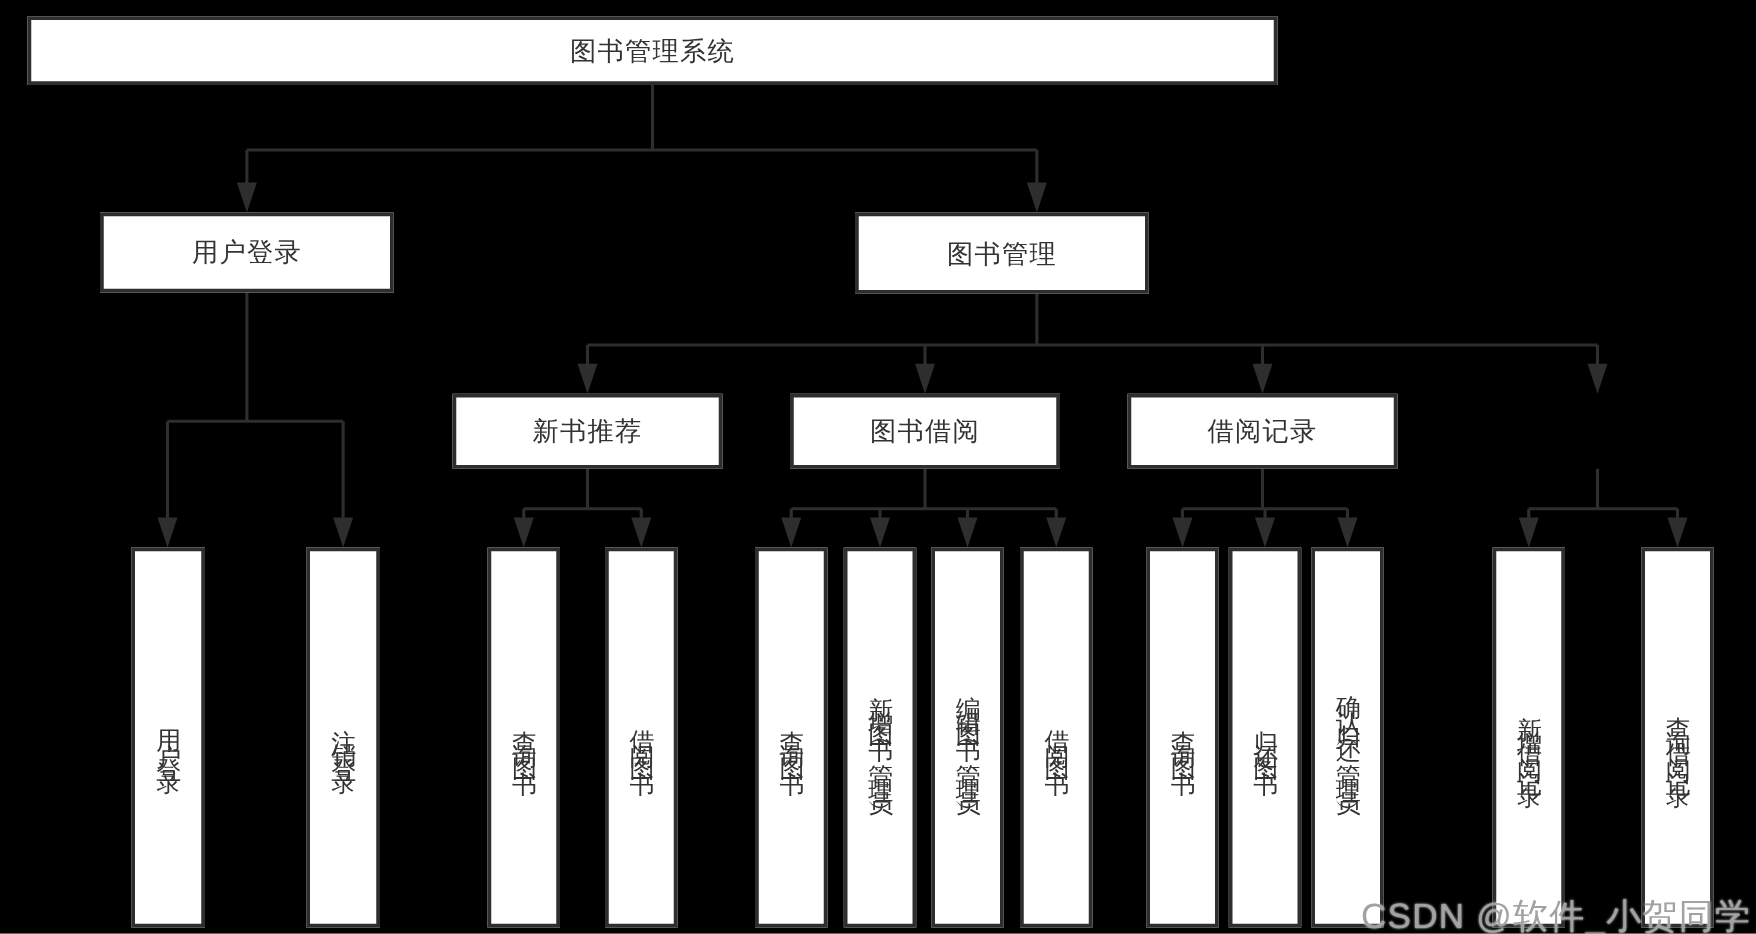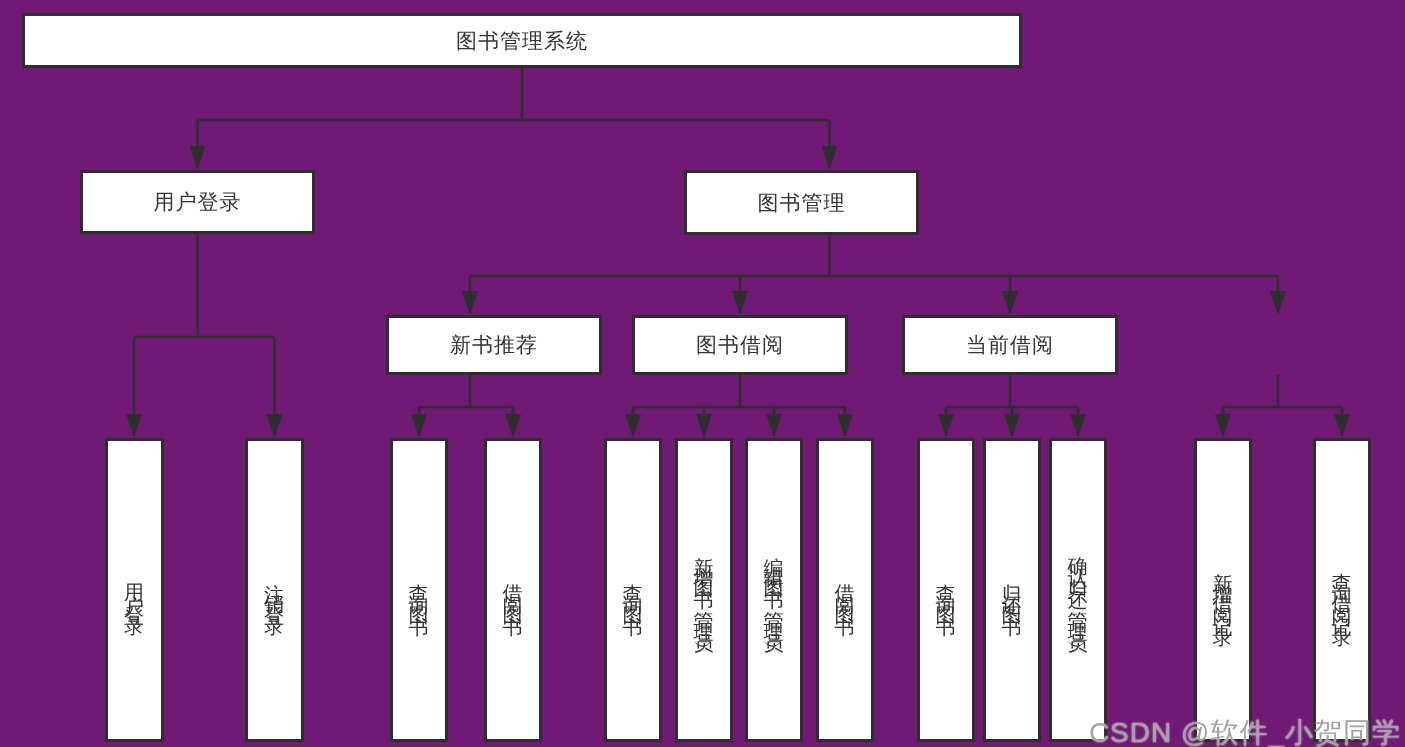--- a/index.html
+++ b/index.html
@@ -5,21 +5,21 @@
   html, body {
     margin: 0;
     padding: 0;
     background: #ffffff;
     font-family: "Liberation Sans", "DejaVu Sans", sans-serif;
   }
   #canvas {
     position: relative;
     width: 1405px;
     height: 747px;
-    background: #701a75;
+    background: #000000;
     overflow: hidden;
   }
   #connectors {
     position: absolute;
     left: 0;
     top: 0;
   }
   .box {
     position: absolute;
     box-sizing: border-box;
@@ -41,21 +41,21 @@
     font-size: 20px;
     letter-spacing: 11px;
     line-height: 1;
   }
   .root  { left: 22px;  top: 13px;  width: 1000px; height: 55px; }
 
   .l2-a  { left: 80px;  top: 170px; width: 235px; height: 64px; }
   .l2-b  { left: 684px; top: 170px; width: 235px; height: 65px; text-align: right; }
 
   .l3    { top: 315px; width: 216px; height: 60px; }
-  .l3-a  { left: 362px; margin-left: 24px; }
+  .l3-a  { left: 362px; }
   .l3-b  { left: 632px; text-align: center; }
   .l3-c  { left: 902px; }
   .l3-d  { left: 1170px; }
 
   .leaf  { top: 438px; width: 58px; height: 304px; }
   .lf-1  { left: 105px; width: 59px; }
   .lf-2  { left: 245px; width: 59px; }
   .lf-3  { left: 390px; }
   .lf-4  { left: 484px; }
   .lf-5  { left: 604px; }
@@ -150,21 +150,21 @@
     </g>
   </svg>
 
   <div class="box hbox root">图书管理系统</div>
 
   <div class="box hbox l2-a">用户登录</div>
   <div class="box hbox l2-b">图书管理</div>
 
   <div class="box hbox l3 l3-a">新书推荐</div>
   <div class="box hbox l3 l3-b">图书借阅</div>
-  <div class="box hbox l3 l3-c">当前借阅</div>
+  <div class="box hbox l3 l3-c">借阅记录</div>
 
   <div class="box vbox leaf lf-1">用户登录</div>
   <div class="box vbox leaf lf-2">注销登录</div>
 
   <div class="box vbox leaf lf-3">查询图书</div>
   <div class="box vbox leaf lf-4">借阅图书</div>
 
   <div class="box vbox leaf lf-5">查询图书</div>
   <div class="box vbox leaf lf-6">新增图书（管理员）</div>
   <div class="box vbox leaf lf-7">编辑图书（管理员）</div>

